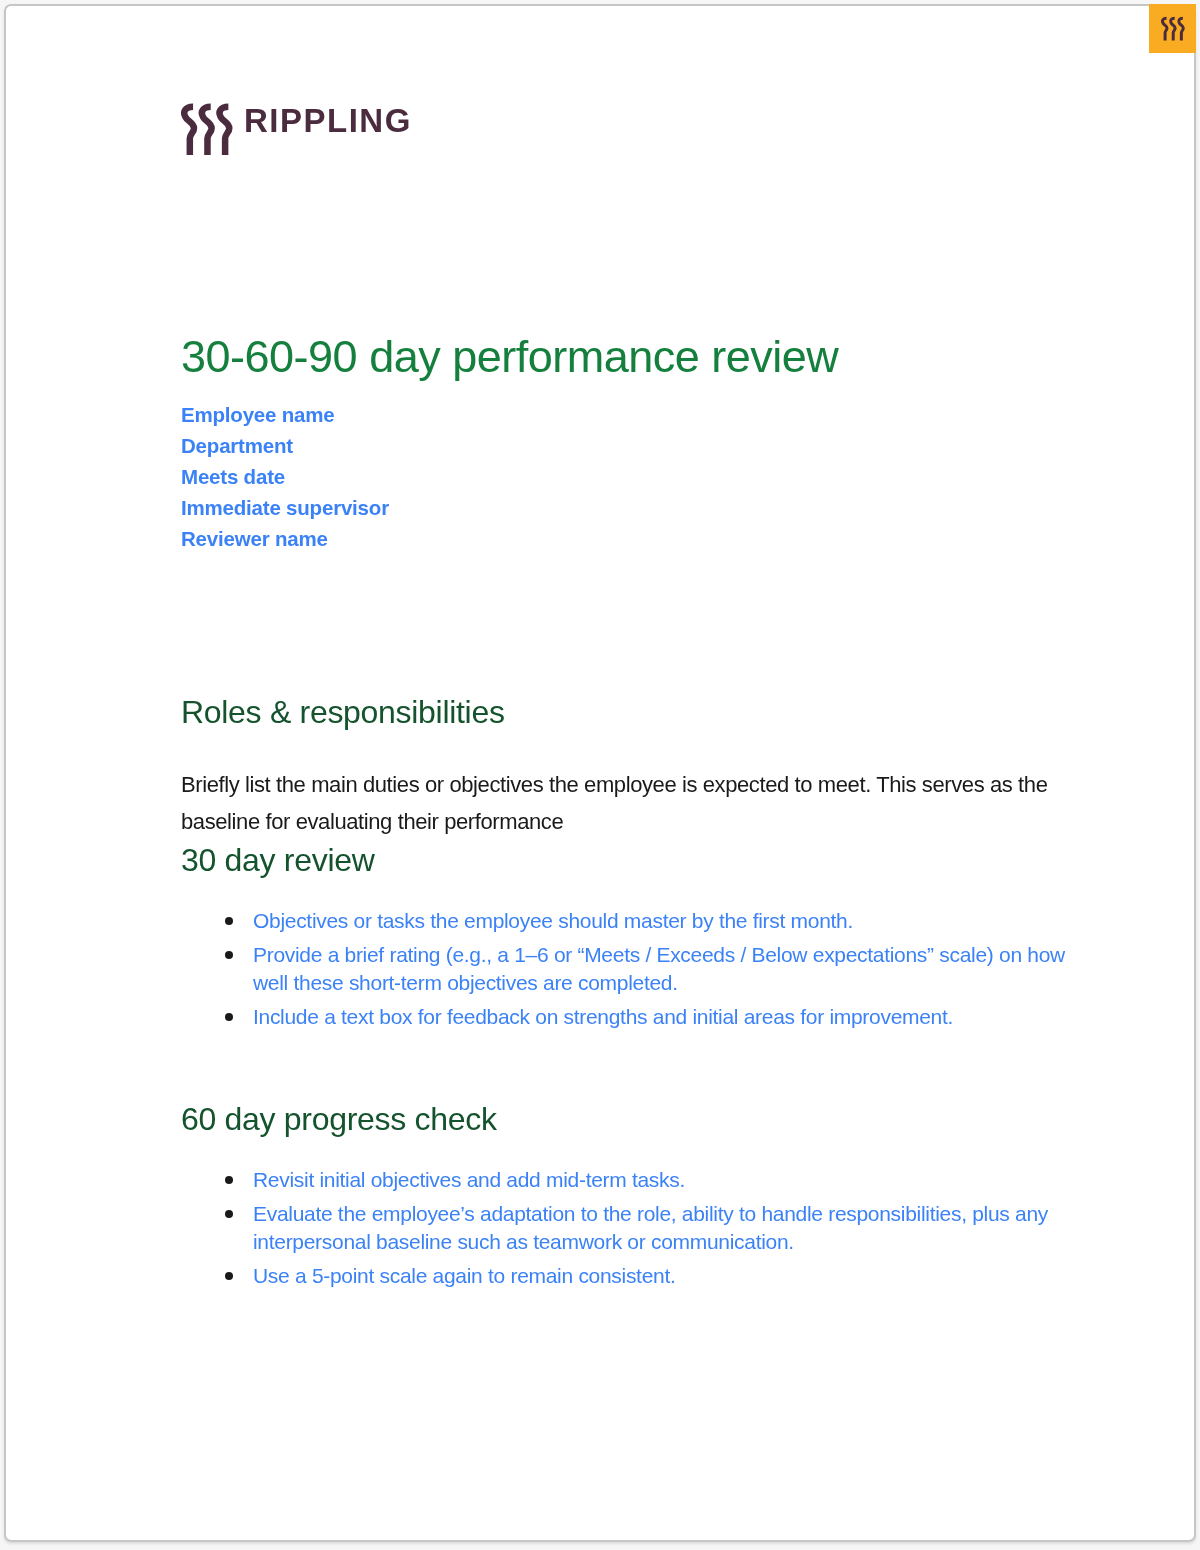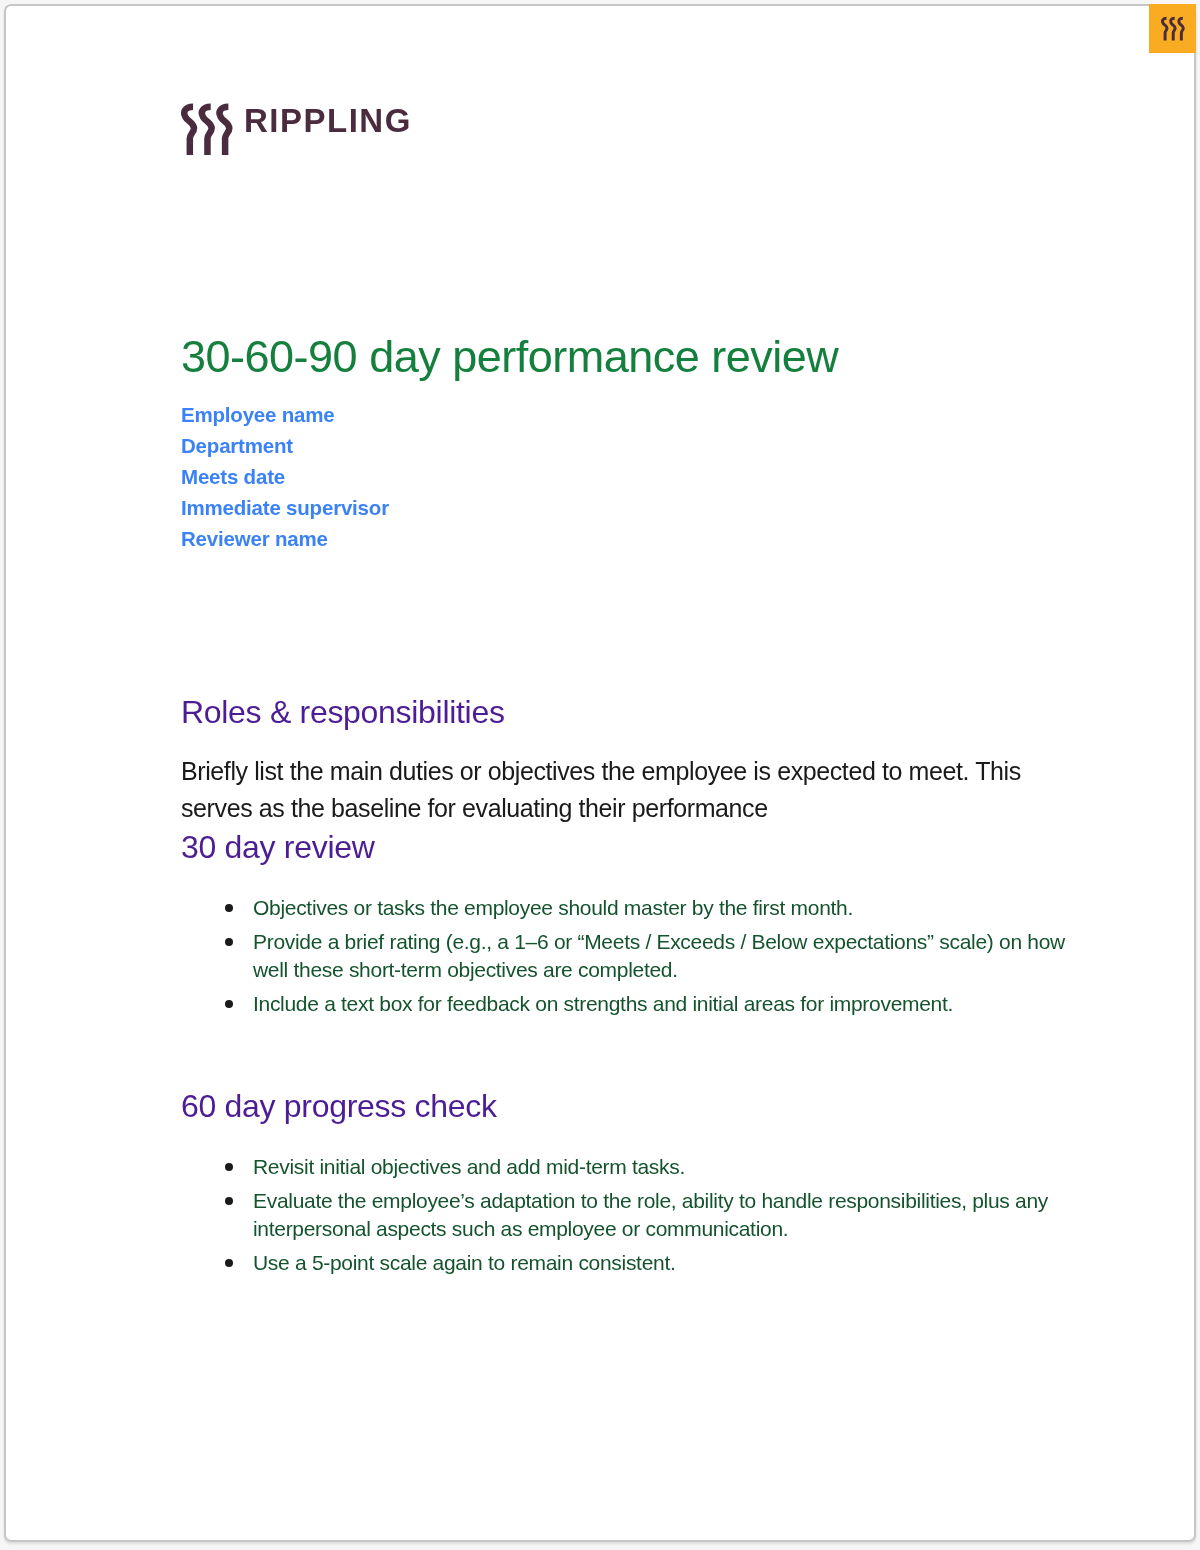--- a/index.html
+++ b/index.html
@@ -72,49 +72,49 @@
     font-size: 20.5px;
     font-weight: 600;
     letter-spacing: -0.2px;
     color: #3b82f6;
     line-height: 31px;
   }
   .section-heading {
     font-size: 32px;
     font-weight: 400;
     letter-spacing: -0.3px;
-    color: #4c1d95;
+    color: #14532d;
     line-height: 40px;
     margin: 0;
   }
   .sec-roles .section-heading { margin-top: 138px; }
   .sec-30 .section-heading { }
   .sec-60 .section-heading { margin-top: 68px; }
   .section-paragraph {
-    margin: 21px 0 0 0;
+    margin: 34px 0 0 0;
     max-width: 880px;
-    font-size: 25px;
+    font-size: 22px;
     font-weight: 400;
     letter-spacing: -0.4px;
     color: #1a1a1a;
     line-height: 37px;
   }
   .bullets {
     list-style: none;
     margin: 27px 0 0 42px;
     padding: 0;
     max-width: 880px;
   }
   .bullets li {
     position: relative;
     padding-left: 30px;
     font-size: 21px;
     font-weight: 400;
     letter-spacing: -0.3px;
-    color: #14532d;
+    color: #3b82f6;
     line-height: 28px;
     margin-bottom: 6px;
   }
   .bullets li:last-child { margin-bottom: 0; }
   .bullet-dot {
     position: absolute;
     left: 2px;
     top: 10px;
     width: 8px;
     height: 8px;
@@ -185,21 +185,21 @@
 
     <section class="sec-60">
       <h2 class="section-heading">60 day progress check</h2>
       <ul class="bullets">
         <li>
           <span class="bullet-dot"></span>
           <span>Revisit initial objectives and add mid-term tasks.</span>
         </li>
         <li>
           <span class="bullet-dot"></span>
-          <span>Evaluate the employee’s adaptation to the role, ability to handle responsibilities, plus any interpersonal aspects such as employee or communication.</span>
+          <span>Evaluate the employee’s adaptation to the role, ability to handle responsibilities, plus any interpersonal baseline such as teamwork or communication.</span>
         </li>
         <li>
           <span class="bullet-dot"></span>
           <span>Use a 5-point scale again to remain consistent.</span>
         </li>
       </ul>
     </section>
 
   </main>
 </div>

